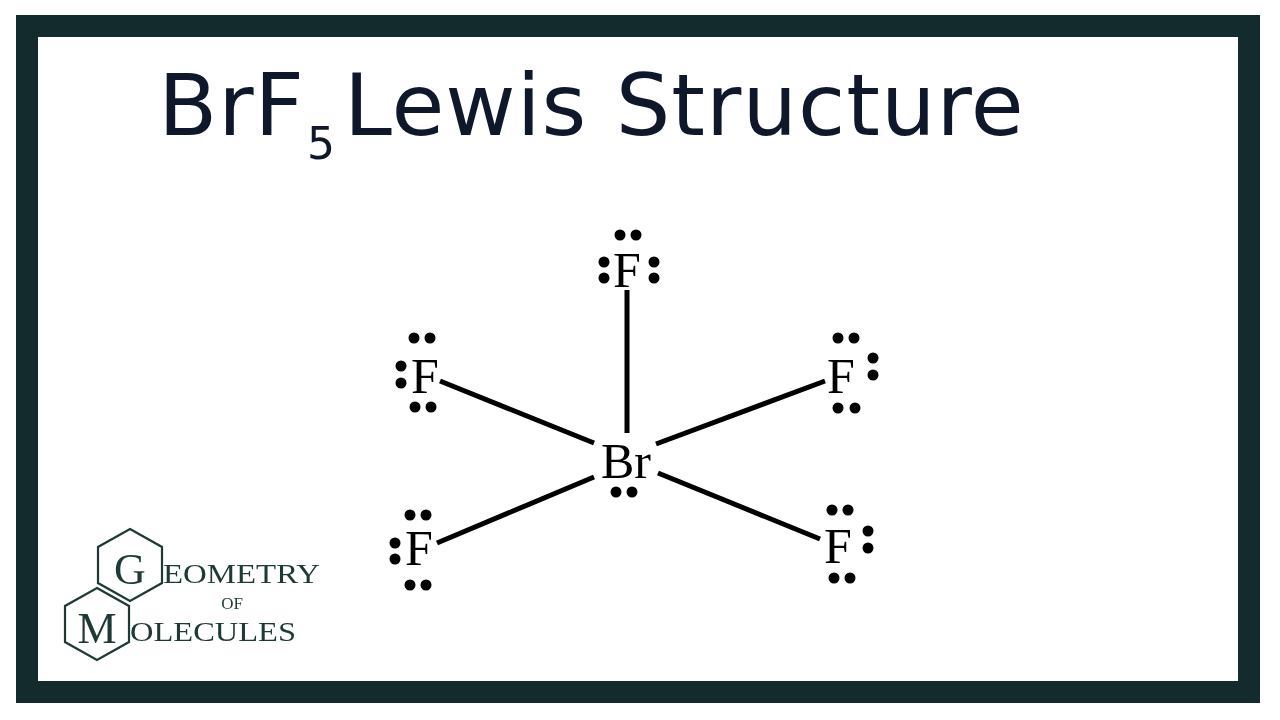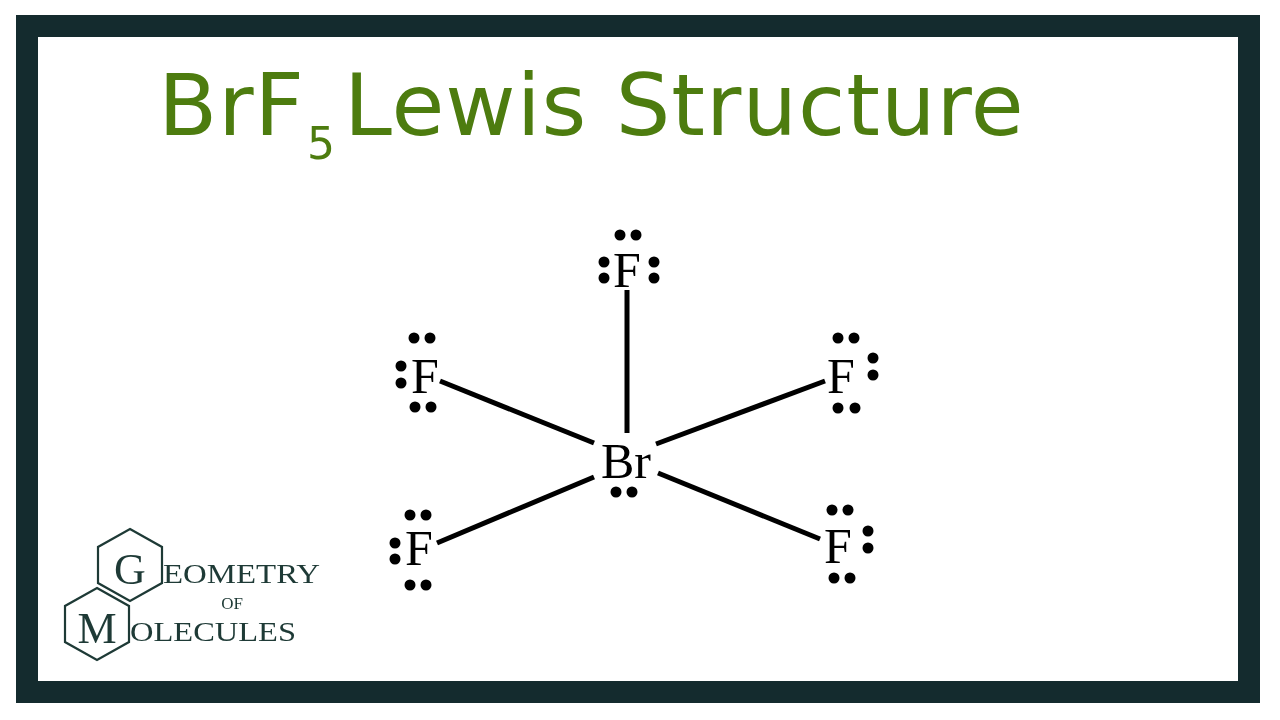--- a/index.html
+++ b/index.html
@@ -1,18 +1,18 @@
 <!DOCTYPE html>
 <html><head>
   <meta charset="utf-8">
   <style>
     html, body { margin: 0; padding: 0; }
     body { width: 1280px; height: 720px; background: #ffffff; position: relative; overflow: hidden; }
     .frame { position: absolute; left: 16px; top: 15px; width: 1200px; height: 644px; border: 22px solid #142b2e; background: #fff; }
-    .title { position: absolute; left: 0; width: 1183px; top: 62px; text-align: center; font-family: "DejaVu Sans", sans-serif; font-size: 86px; color: #4d7c0f; letter-spacing: 1px; line-height: 1; white-space: nowrap; }
+    .title { position: absolute; left: 0; width: 1183px; top: 62px; text-align: center; font-family: "DejaVu Sans", sans-serif; font-size: 86px; color: #0f172a; letter-spacing: 1px; line-height: 1; white-space: nowrap; }
     .title .sub { font-size: 44px; position: relative; top: 24px; margin-left: 2px; margin-right: 8px; }
     svg.mol { position: absolute; left: 0; top: 0; }
     .atom { font-family: "Liberation Serif", "DejaVu Serif", serif; fill: #000; }
   </style>
 </head>
 <body>
 
 <div class="frame"></div>
 
 <div class="title"><span>BrF</span><span class="sub">5</span><span>Lewis Structure</span></div>

